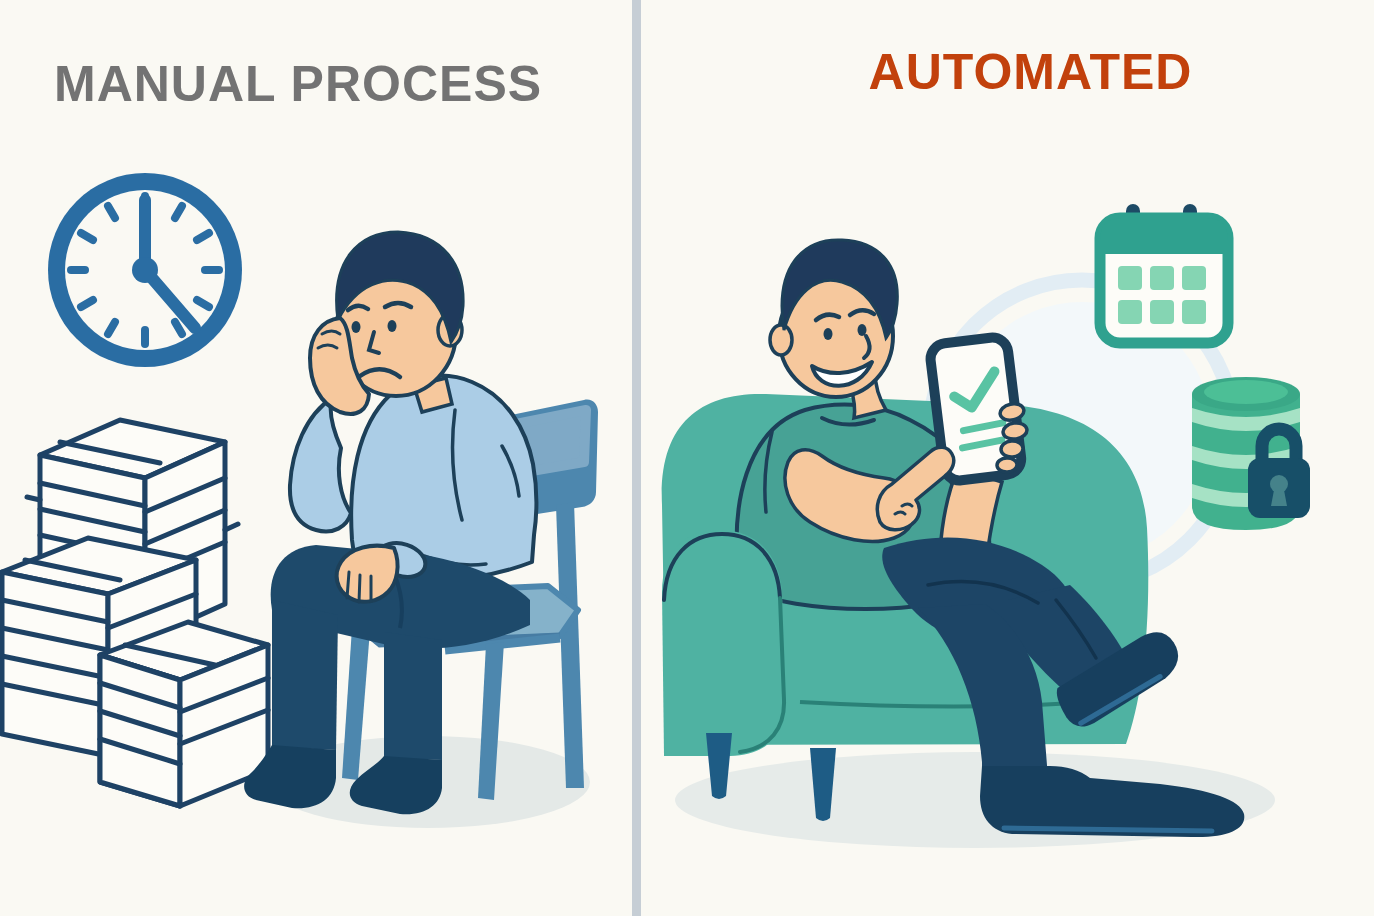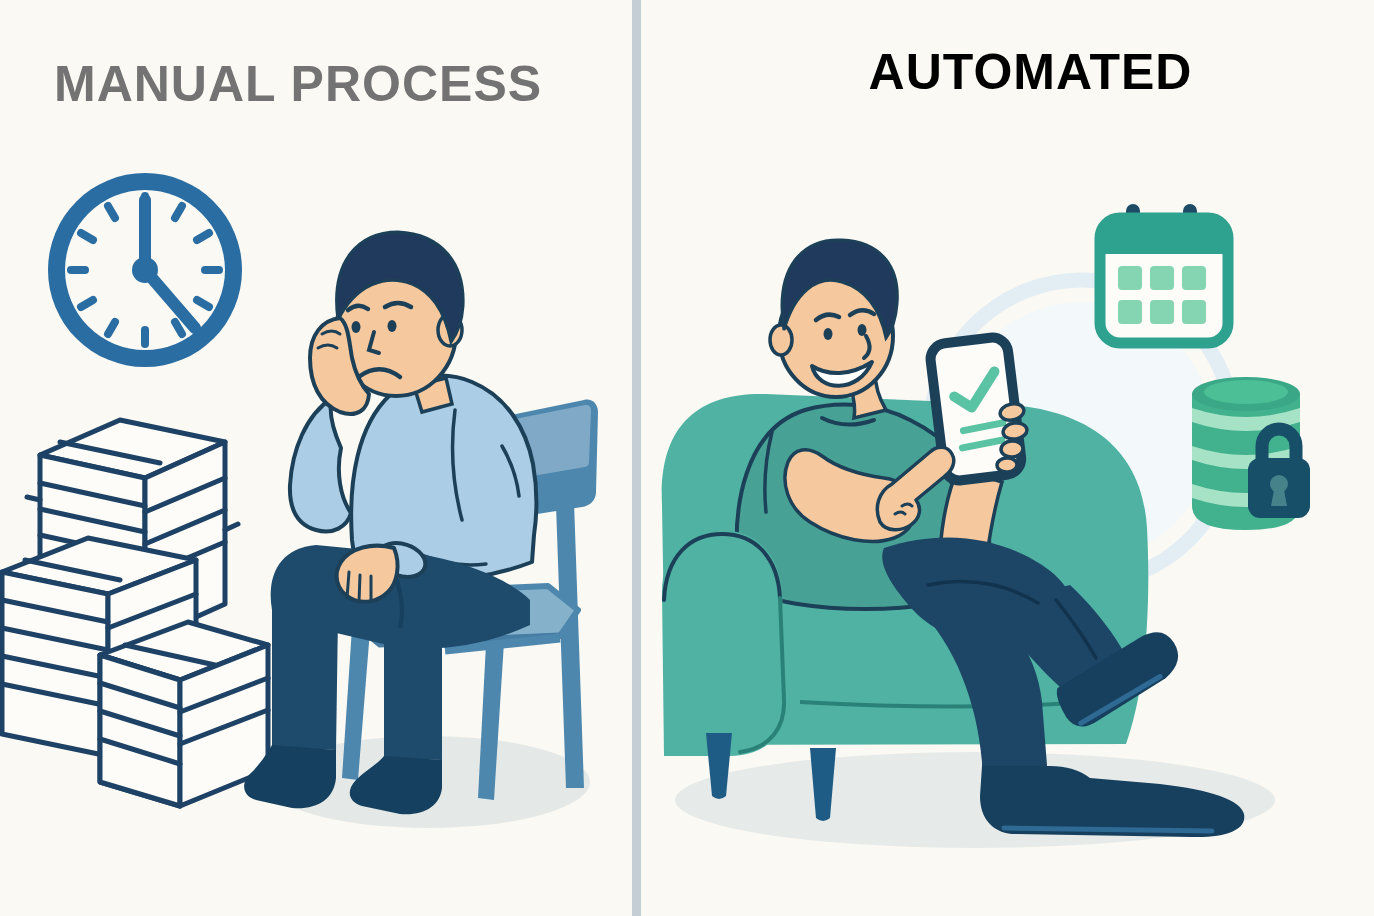--- a/index.html
+++ b/index.html
@@ -22,21 +22,21 @@
     font-size:50px;
     color:#737373;
     margin-top:9px;
   }
   .title-right{
     left:687px;top:42px;
     width:687px;
     text-align:center;
     font-size:50px;
     line-height:60px;
-    color:#000000;
+    color:#c2410c;
   }
   .divider{
     position:absolute;
     left:632px;top:0;
     width:9px;height:916px;
     background:#c6ced5;
   }
 </style>
 </head>
 <body>

